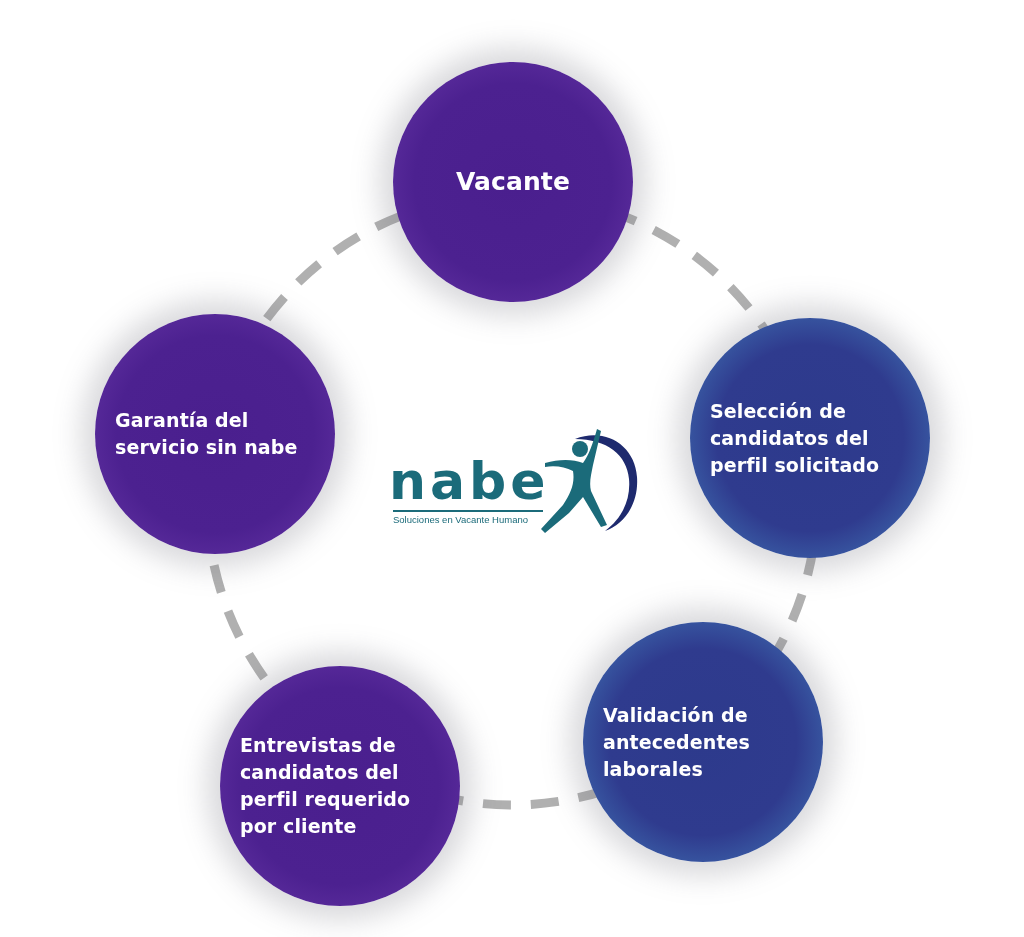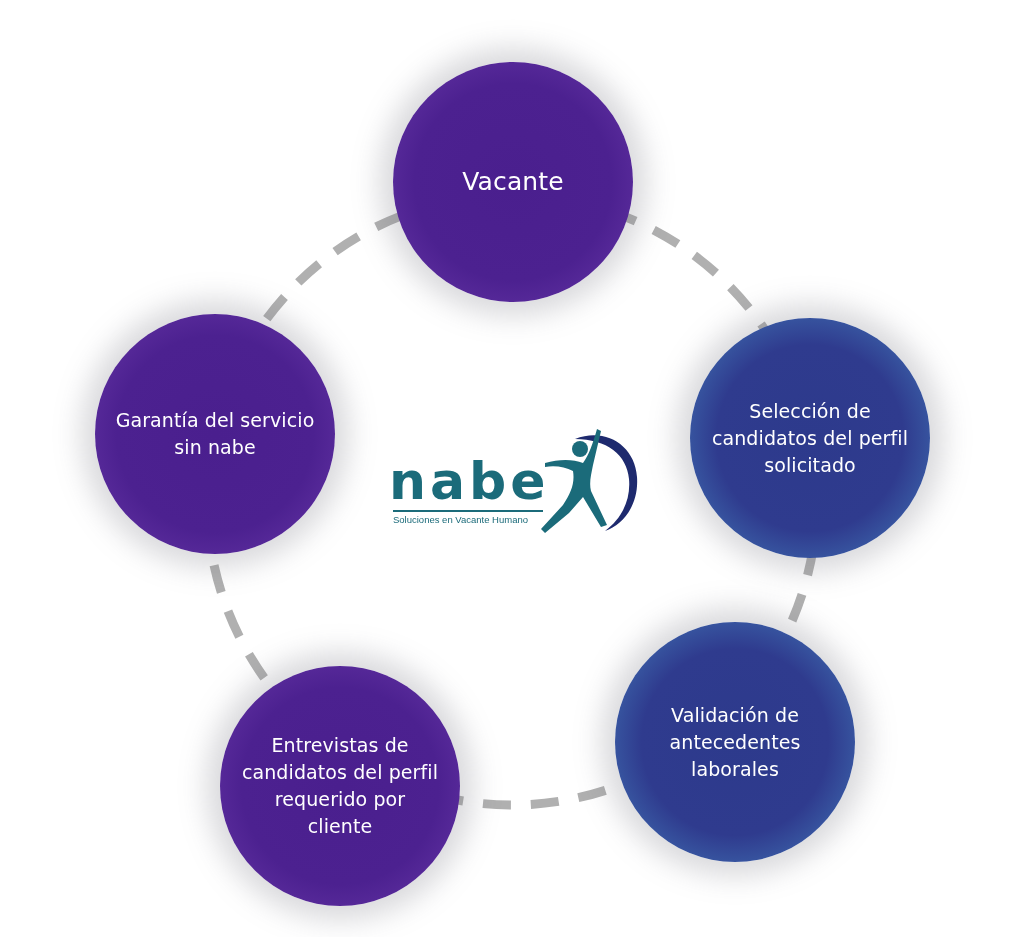--- a/index.html
+++ b/index.html
@@ -7,21 +7,21 @@
       width: 1024px; height: 937px; background: #ffffff;
       position: relative; overflow: hidden;
       font-family: "DejaVu Sans", "Liberation Sans", sans-serif;
     }
     .ring {
       position: absolute; left: 0; top: 0; width: 1024px; height: 937px;
     }
     .node {
       position: absolute; width: 240px; height: 240px; border-radius: 50%;
       display: flex; align-items: center; justify-content: center;
-      text-align: center; color: #ffffff; font-weight: normal;
+      color: #ffffff; font-weight: bold;
       box-shadow: 0 0 28px 14px rgba(120,120,130,0.28);
       box-sizing: border-box; padding: 0 20px;
     }
     .node.purple {
       background: radial-gradient(circle at 50% 50%, #4a1f8e 0%, #4c2190 58%, #5a2c9c 78%, #7c4cb6 100%);
     }
     .node.blue {
       background: radial-gradient(circle at 50% 50%, #2d3a8c 0%, #2f3b8e 55%, #3a5ea6 78%, #5a9bc6 100%);
     }
     .node-label {
@@ -54,21 +54,21 @@
 </svg>
 
 <div class="node purple" style="left:393px; top:62px;">
   <span class="node-label big">Vacante</span>
 </div>
 
 <div class="node blue" style="left:690px; top:318px;">
   <span class="node-label">Selección de candidatos del perfil solicitado</span>
 </div>
 
-<div class="node blue" style="left:615px; top:622px;">
+<div class="node blue" style="left:583px; top:622px;">
   <span class="node-label">Validación de antecedentes laborales</span>
 </div>
 
 <div class="node purple" style="left:220px; top:666px;">
   <span class="node-label">Entrevistas de candidatos del perfil requerido por cliente</span>
 </div>
 
 <div class="node purple" style="left:95px; top:314px;">
   <span class="node-label">Garantía del servicio sin nabe</span>
 </div>

